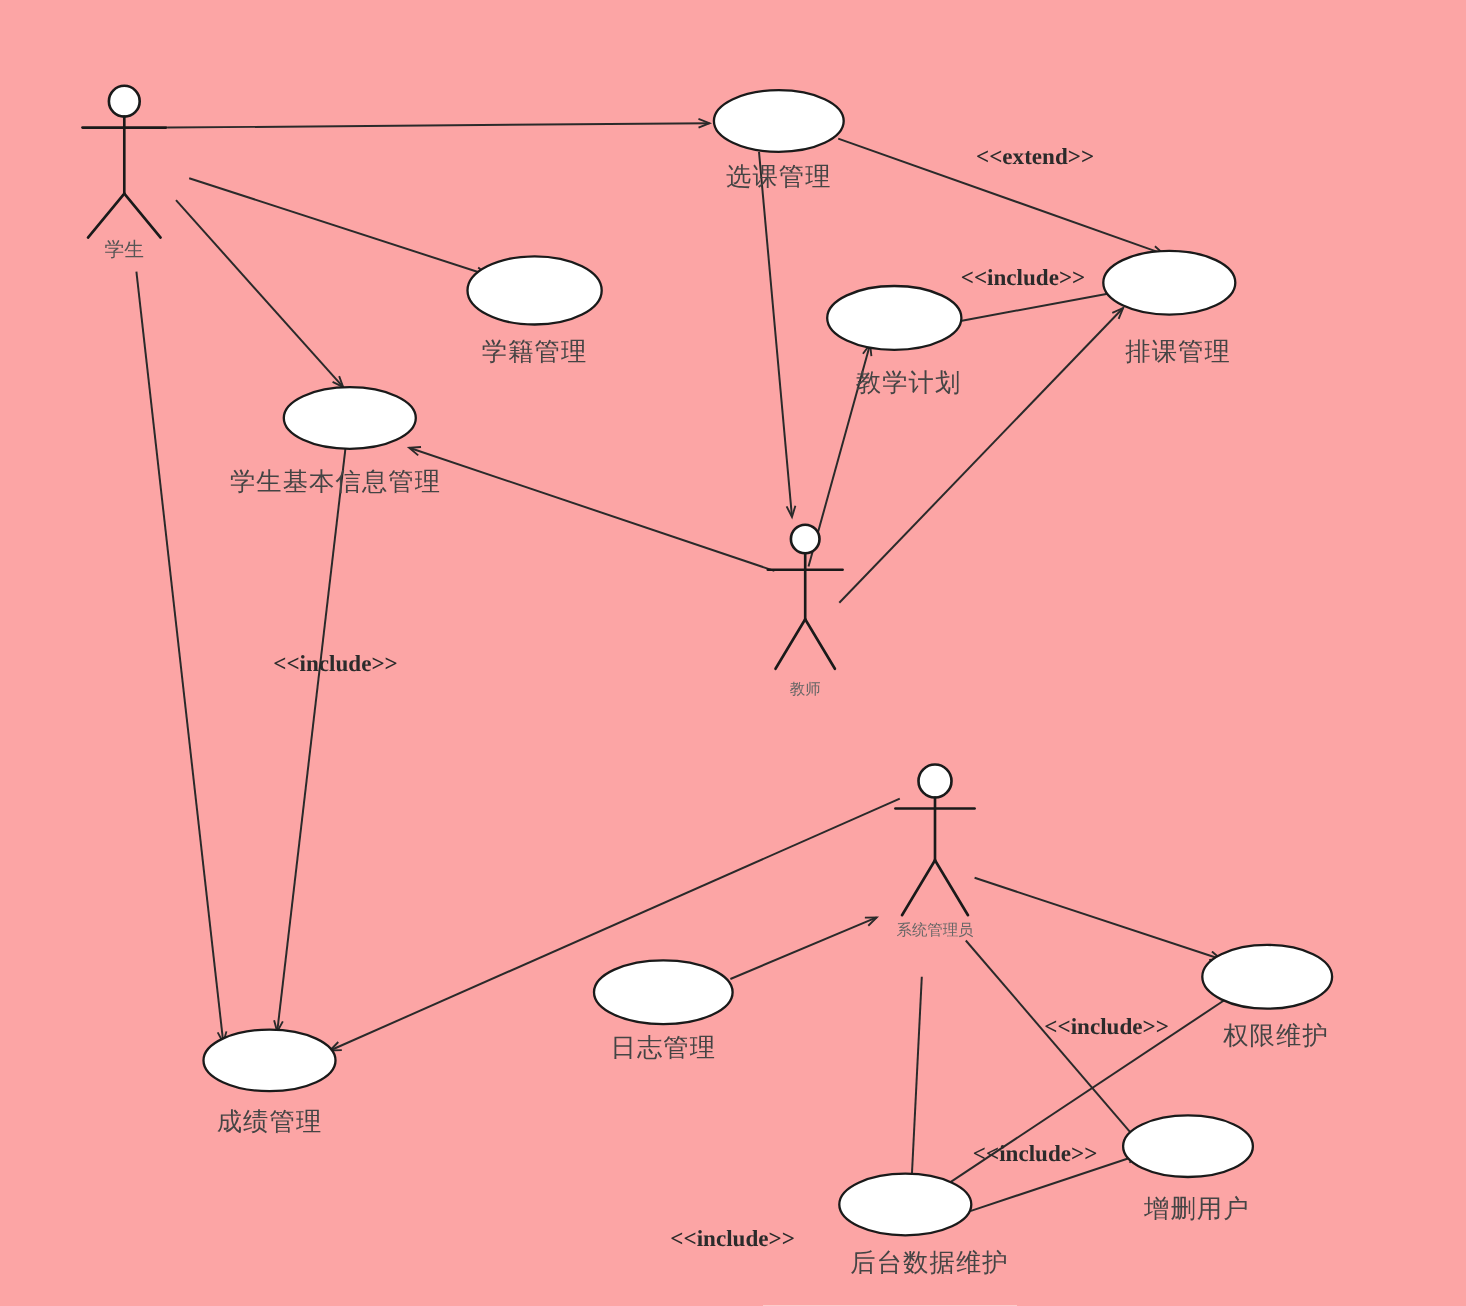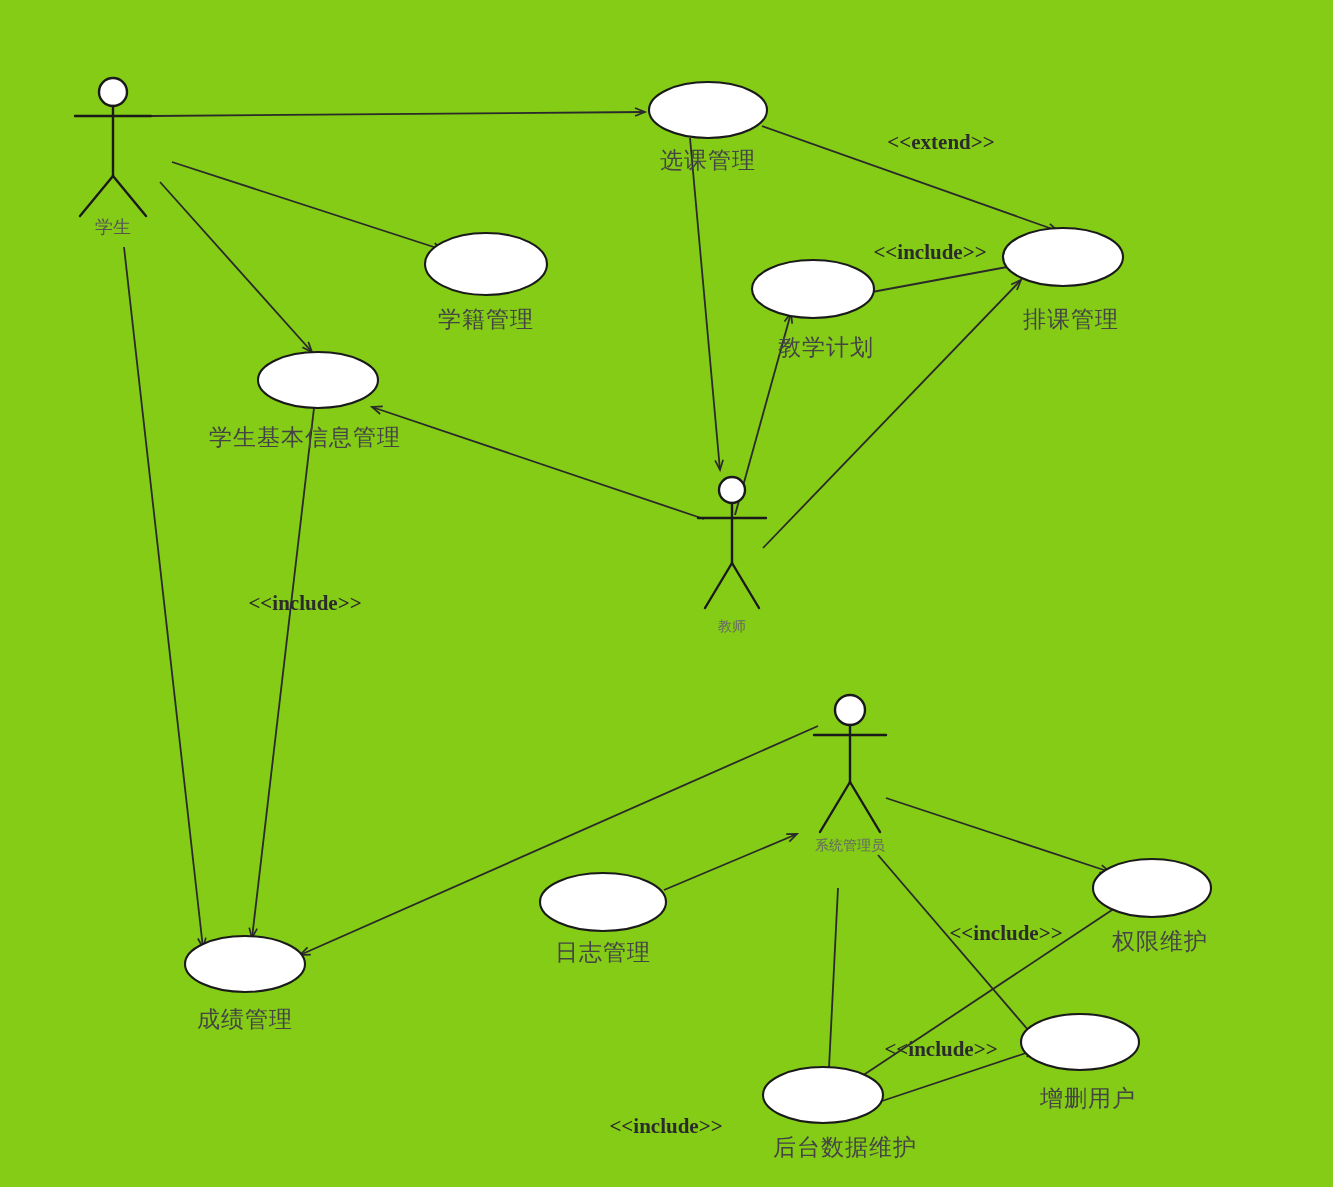--- a/index.html
+++ b/index.html
@@ -8,21 +8,21 @@
     padding: 0;
     background: #ffffff;
   }
   body {
     font-family: "Liberation Serif", "DejaVu Serif", serif;
   }
   #diagram-root {
     position: relative;
     width: 1333px;
     height: 1187px;
-    background: #84cc16;
+    background: #fca5a5;
     overflow: hidden;
   }
   svg.canvas {
     position: absolute;
     left: 0;
     top: 0;
     width: 1333px;
     height: 1187px;
   }
   .uc-ellipse {

